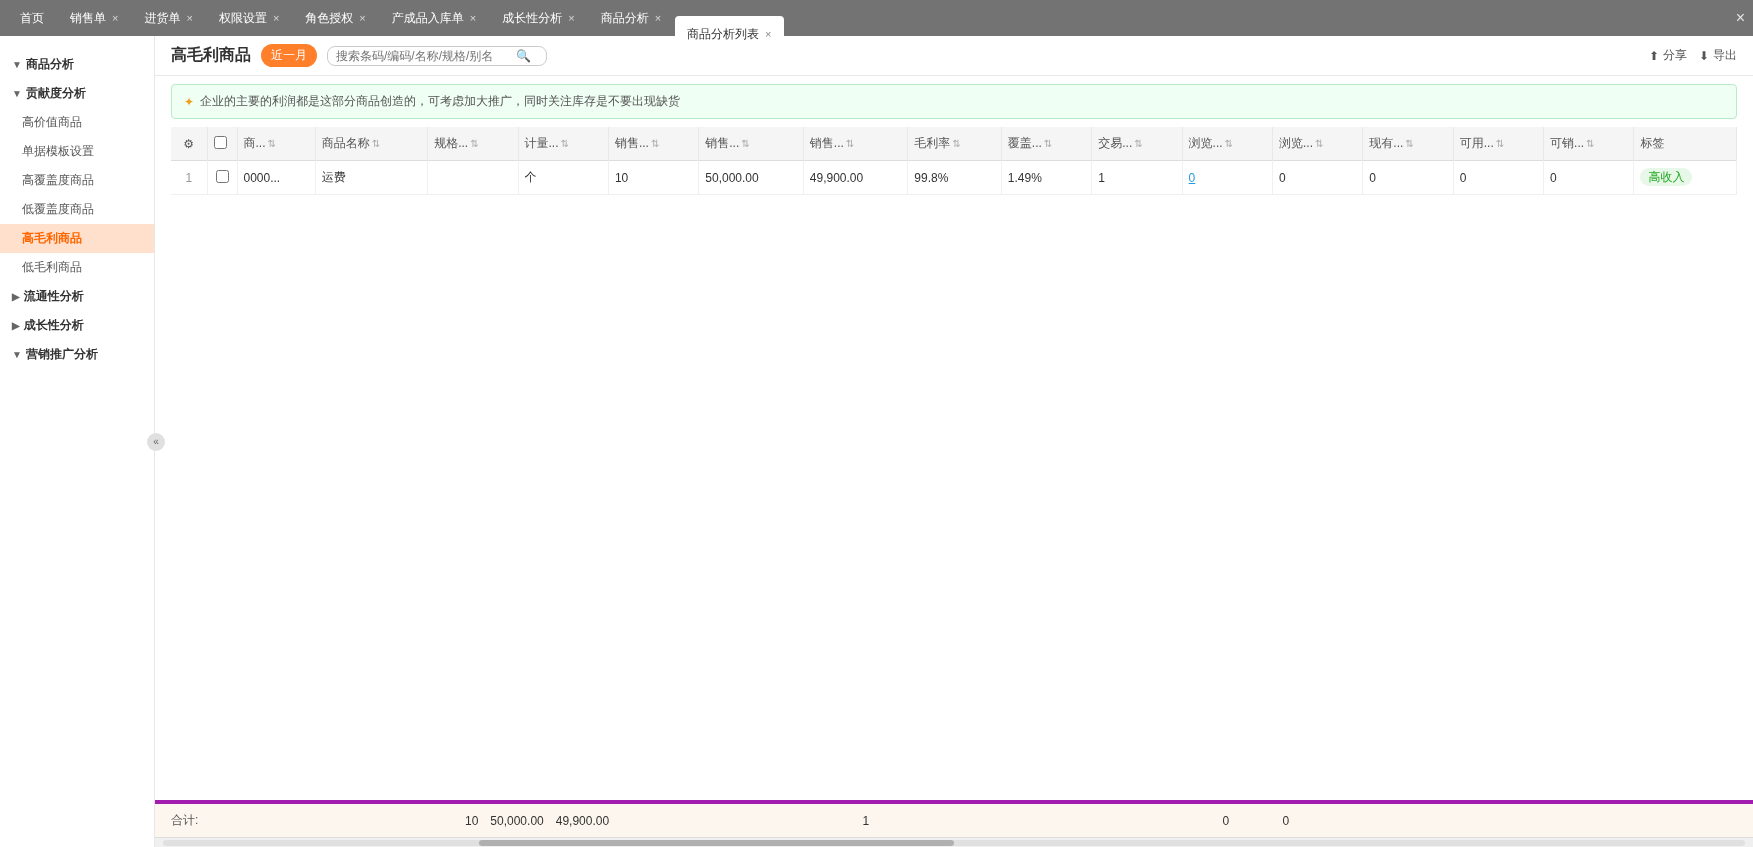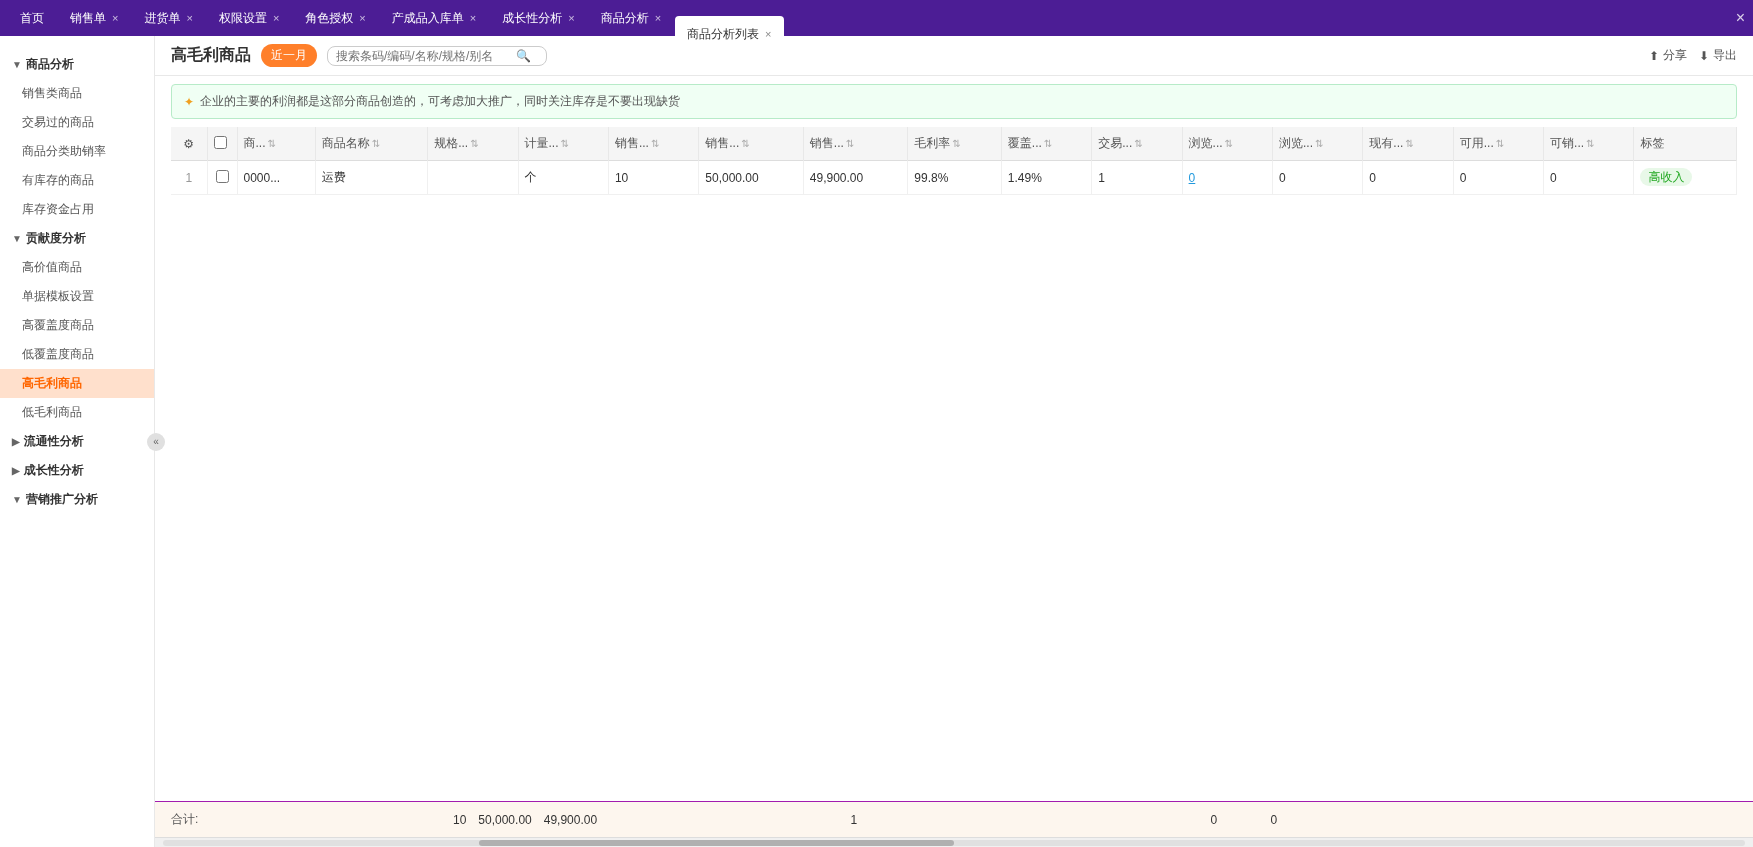--- a/index.html
+++ b/index.html
@@ -2,21 +2,21 @@
 <html><head>
   <meta charset="utf-8">
   <style>
     * { box-sizing: border-box; margin: 0; padding: 0; font-family: 'Microsoft YaHei', Arial, sans-serif; font-size: 12px; }
     body { background: #f5f5f5; overflow: hidden; width: 1753px; height: 847px; }
 
     
     .top-nav {
       display: flex;
       align-items: center;
-      background: #4c1d95;
+      background: #737373;
       height: 36px;
       padding: 0 8px;
       gap: 2px;
       position: relative;
     }
     .nav-item {
       display: flex;
       align-items: center;
       padding: 0 12px;
       height: 100%;
@@ -220,26 +220,26 @@
       background: #e8f8e8;
       color: #22a822;
       padding: 2px 8px;
       border-radius: 10px;
       font-size: 12px;
     }
     .link-text { color: #2299dd; text-decoration: underline; cursor: pointer; }
 
     
     .table-footer {
-      border-top: 1px solid #a21caf;
+      border-top: 4px solid #a21caf;
       padding: 8px 16px;
       background: #fdf6ee;
       display: flex;
       align-items: center;
-      gap: 4px;
+      gap: 16px;
       min-height: 36px;
     }
     .footer-label { color: #555; font-size: 12px; margin-right: 10px; }
     .footer-cells {
       display: flex;
       flex: 1;
       gap: 0;
     }
     .footer-cell {
       padding: 0 6px;
@@ -327,27 +327,20 @@
   <div class="sidebar-wrapper" style="position:relative; display:flex;">
     <div class="sidebar">
 
       <div style="display:flex; justify-content:flex-end; padding: 2px 6px 4px;">
         <div class="sidebar-collapse-btn">«</div>
       </div>
 
       <div class="sidebar-group-header">
         <span class="arrow">▼</span>
         <span>商品分析</span>
-      </div>
-      <div>
-        <div class="sidebar-item"><span>销售类商品</span></div>
-        <div class="sidebar-item"><span>交易过的商品</span></div>
-        <div class="sidebar-item"><span>商品分类助销率</span></div>
-        <div class="sidebar-item"><span>有库存的商品</span></div>
-        <div class="sidebar-item"><span>库存资金占用</span></div>
       </div>
 
       <div class="sidebar-group-header">
         <span class="arrow">▼</span>
         <span>贡献度分析</span>
       </div>
       <div>
         <div class="sidebar-item"><span>高价值商品</span></div>
         <div class="sidebar-item"><span>单据模板设置</span></div>
         <div class="sidebar-item"><span>高覆盖度商品</span></div>

